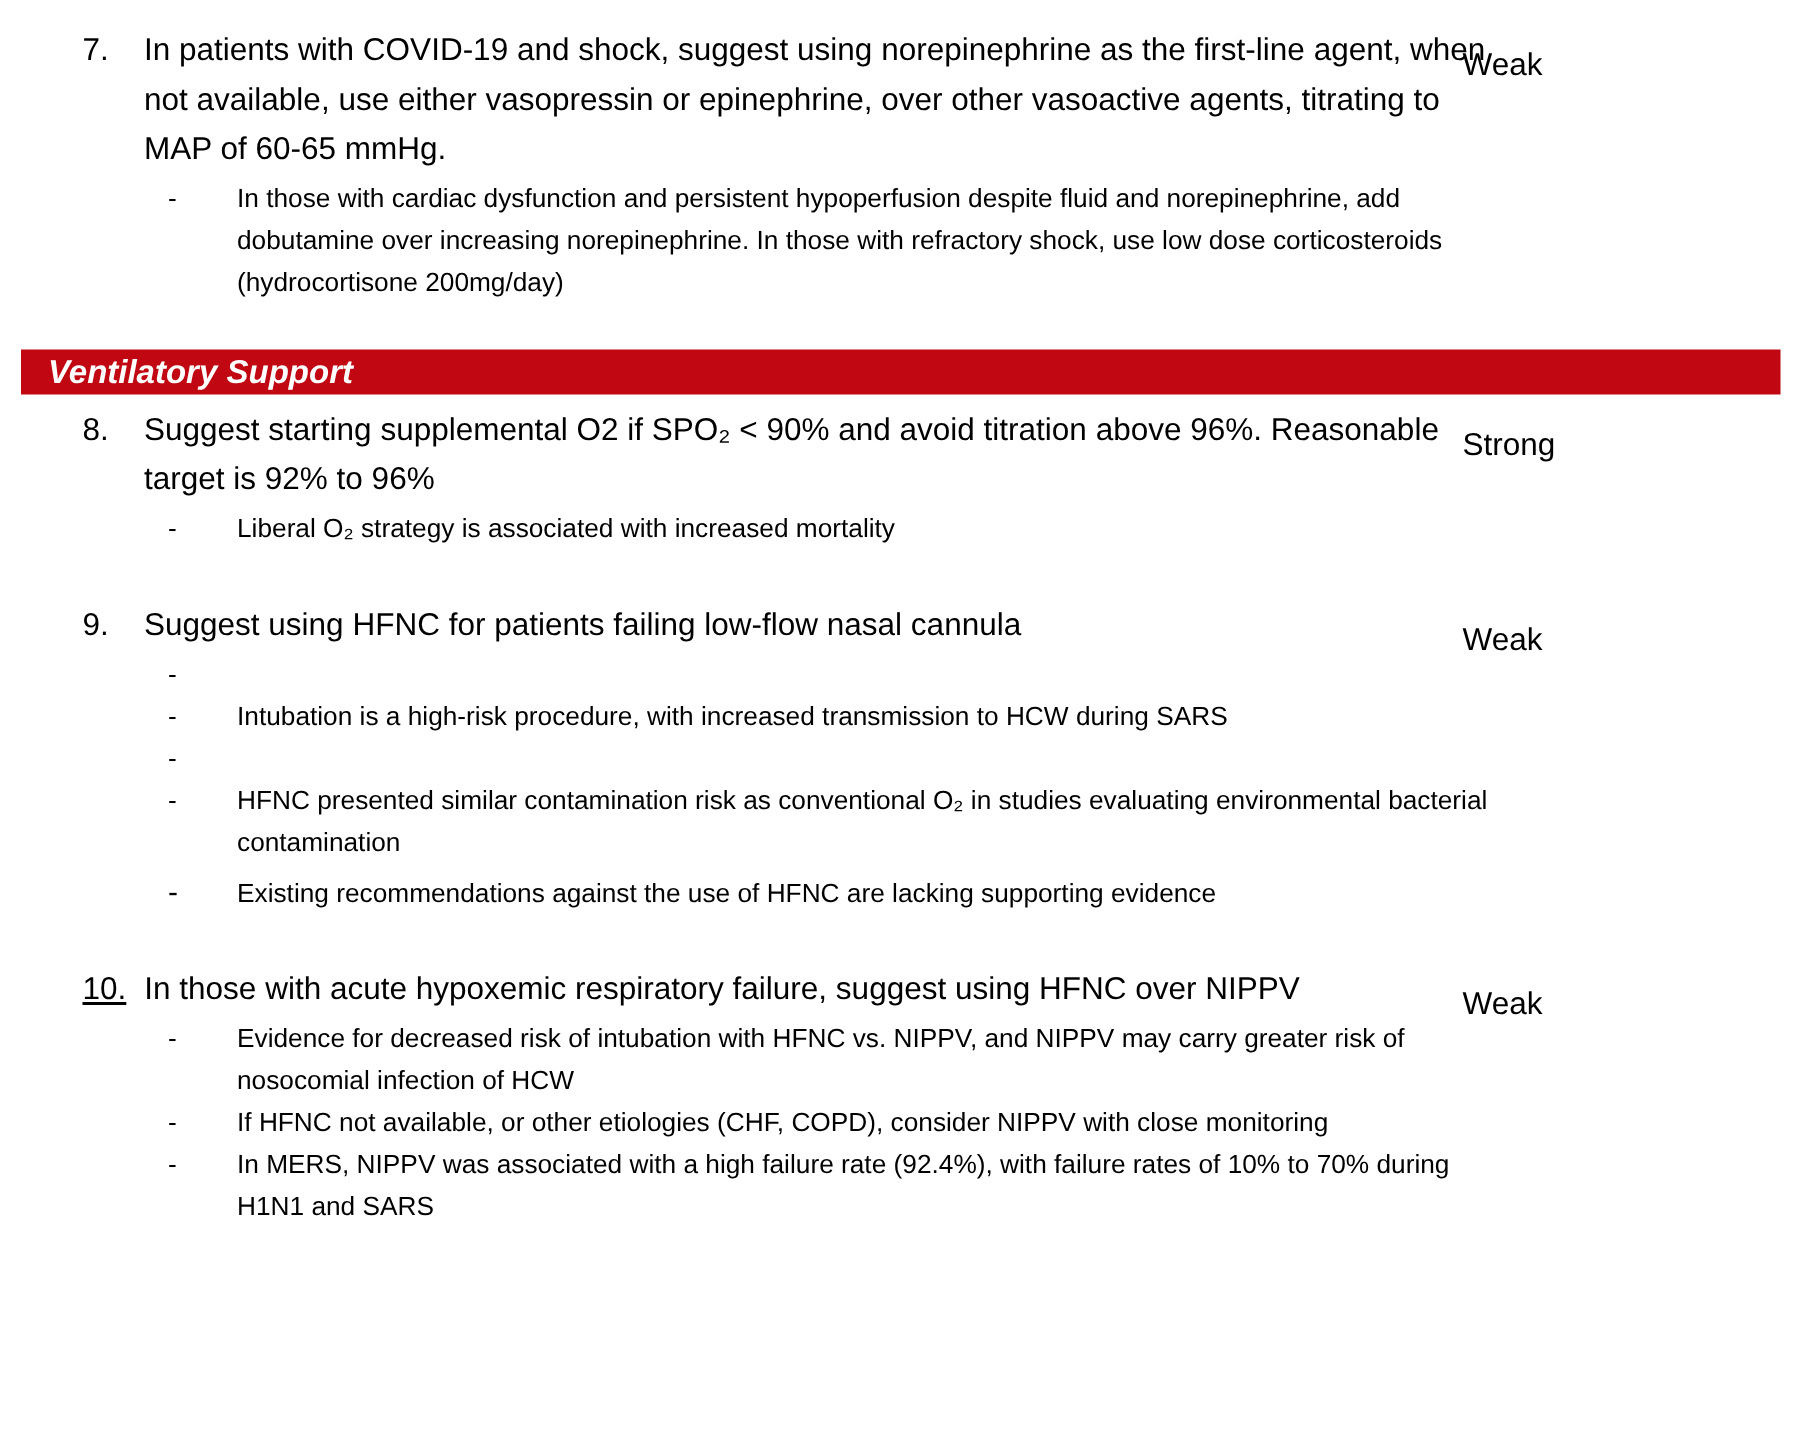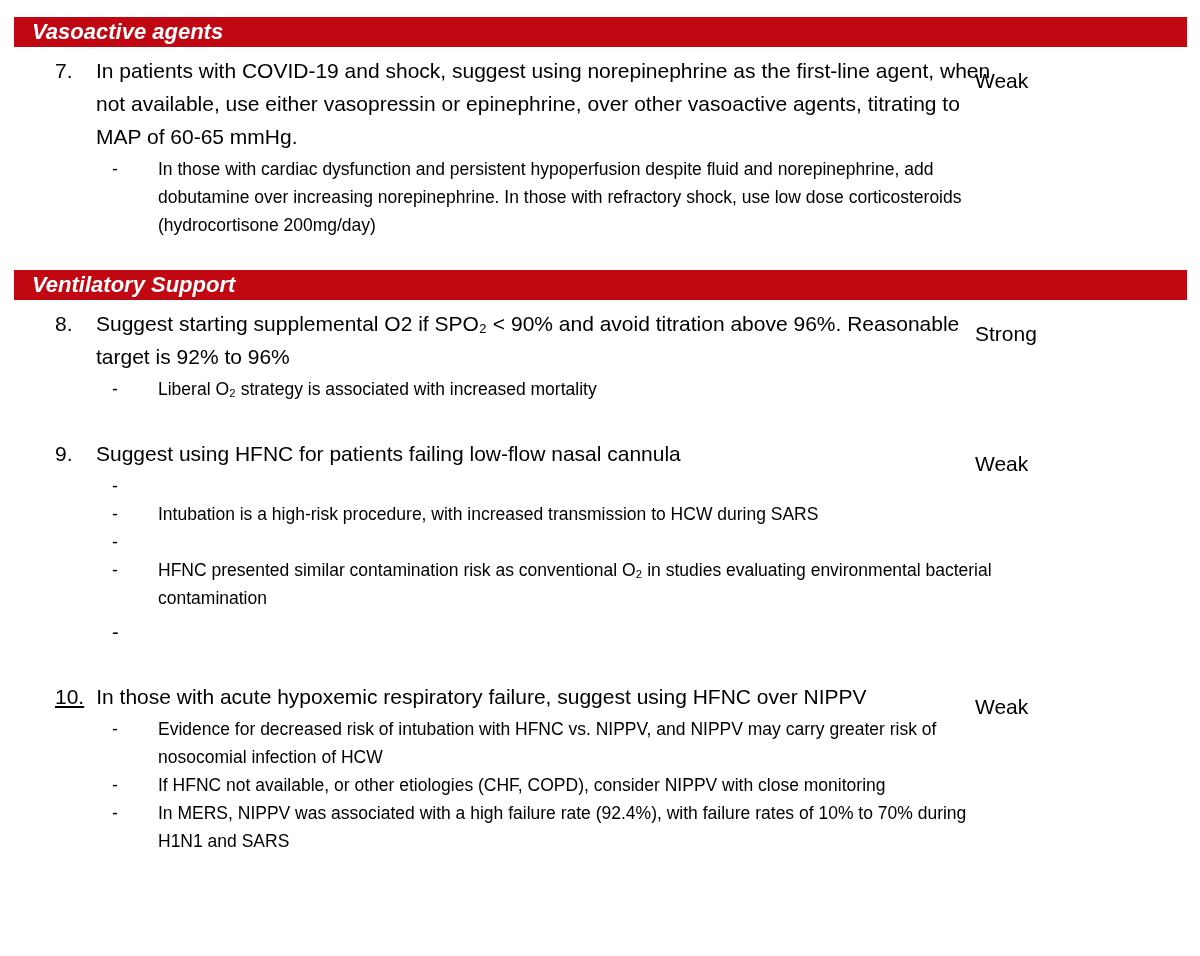--- a/index.html
+++ b/index.html
@@ -75,23 +75,20 @@
   }
   .bullet.spaced .bullet-dash { font-size: 20px; }
   .bullet-text {
     max-width: 855px;
   }
 </style>
 </head>
 <body>
 
 <div class="section">
-  <div class="section-bar">
-    <span>Vasoactive agents</span>
-  </div>
 
   <div class="rec-item first">
     <div class="rec-head">
       <span class="rec-num">7.</span>
       <span class="rec-text">In patients with COVID-19 and shock, suggest using norepinephrine as the first-line agent, when not available, use either vasopressin or epinephrine, over other vasoactive agents, titrating to MAP of 60-65 mmHg.</span>
     </div>
     <span class="rec-rating">Weak</span>
     <div class="bullets">
       <div class="bullet">
         <span class="bullet-dash">-</span>
@@ -136,20 +133,21 @@
       </div>
       <div class="bullet">
         <span class="bullet-dash">-</span>
       </div>
       <div class="bullet">
         <span class="bullet-dash">-</span>
         <span class="bullet-text">HFNC presented similar contamination risk as conventional O₂ in studies evaluating environmental bacterial contamination</span>
       </div>
       <div class="bullet spaced">
         <span class="bullet-dash">-</span>
+        <span class="bullet-text">Existing recommendations against the use of HFNC are lacking supporting evidence</span>
       </div>
     </div>
   </div>
 
   <div class="rec-item">
     <div class="rec-head">
       <span class="rec-num wide">10.</span>
       <span class="rec-text">In those with acute hypoxemic respiratory failure, suggest using HFNC over NIPPV</span>
     </div>
     <span class="rec-rating">Weak</span>

